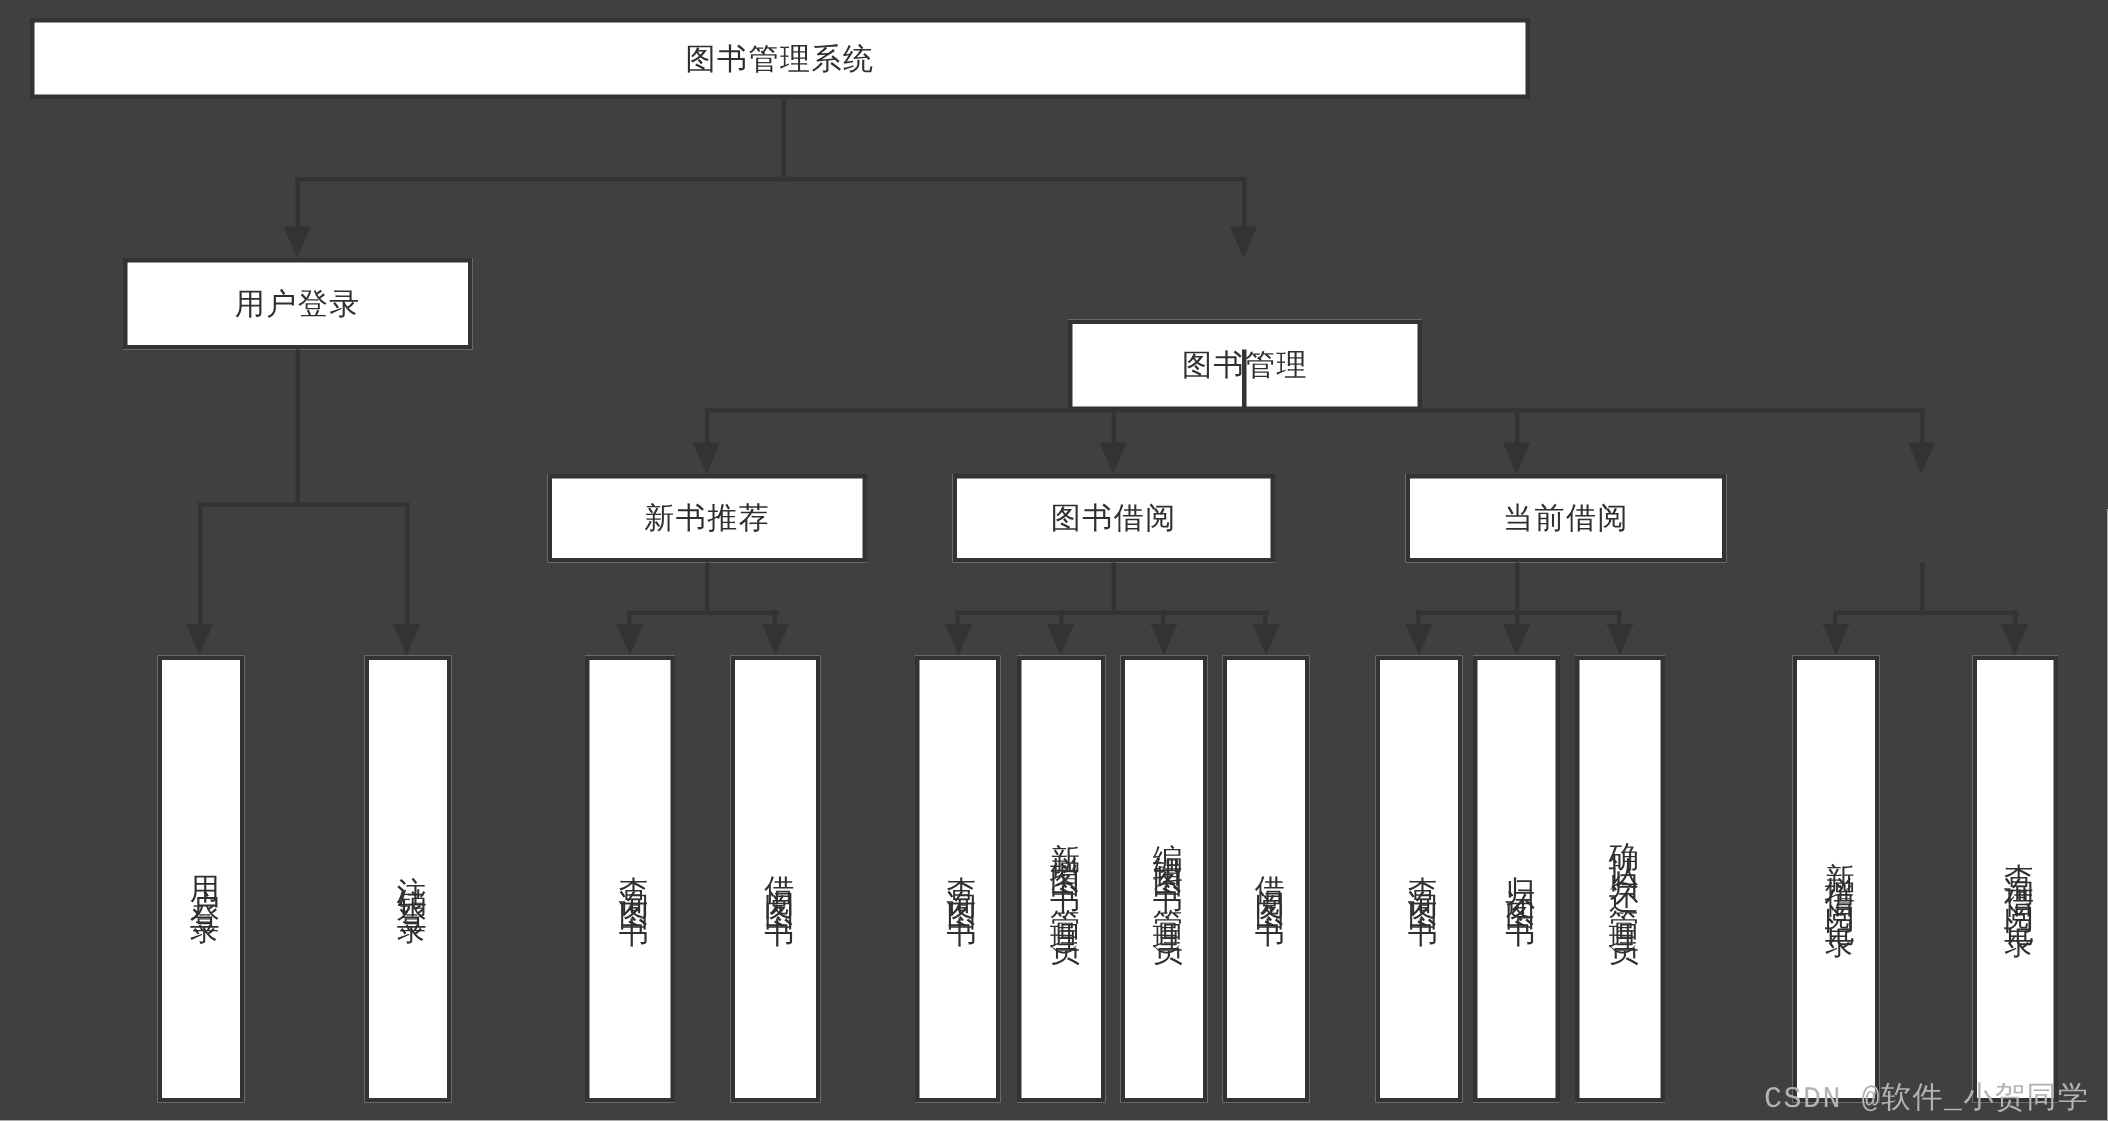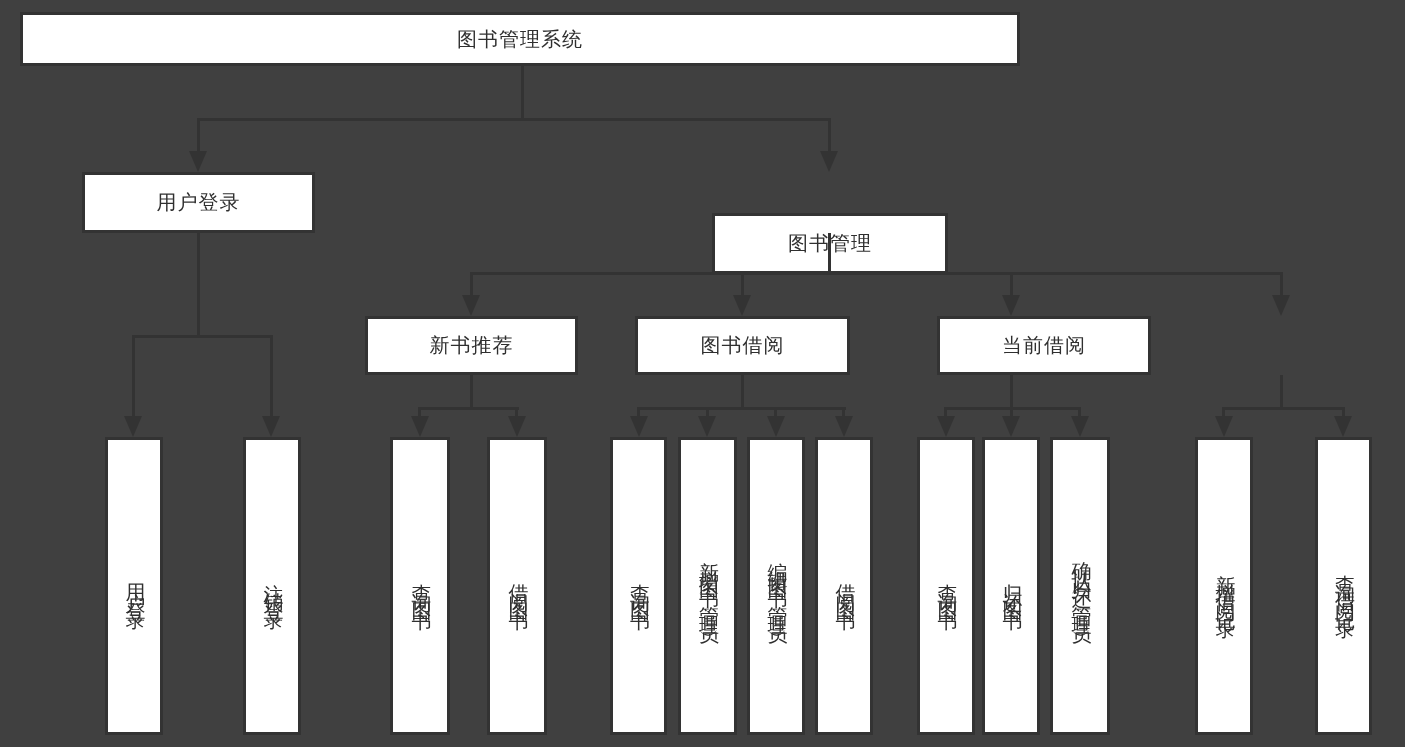--- a/index.html
+++ b/index.html
@@ -112,14 +112,15 @@
   <div class="box leaf" style="left:747px;width:58px;">编辑图书（管理员）</div>
   <div class="box leaf" style="left:815px;width:58px;">借阅图书</div>
 
   <div class="box leaf" style="left:917px;width:58px;">查询图书</div>
   <div class="box leaf" style="left:982px;width:58px;">归还图书</div>
   <div class="box leaf" style="left:1050px;width:60px;">确认归还（管理员）</div>
 
   <div class="box leaf" style="left:1195px;width:58px;">新增借阅记录</div>
   <div class="box leaf" style="left:1315px;width:57px;">查询借阅记录</div>
 
+  <div class="watermark">CSDN @软件_小贺同学</div>
 
 </div>
 
 </body></html>

